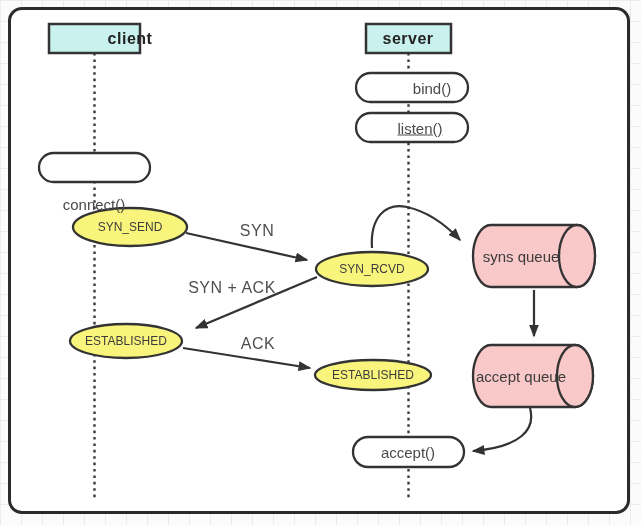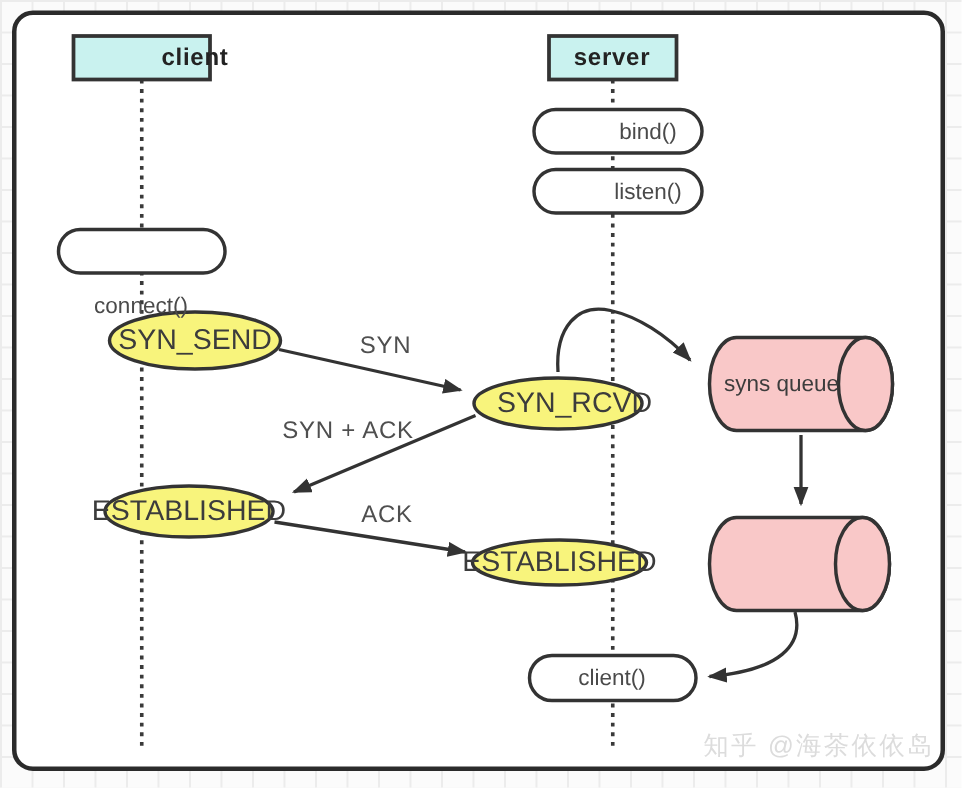--- a/index.html
+++ b/index.html
@@ -20,21 +20,21 @@
     position:absolute;left:8px;top:7px;width:616px;height:501px;
     background:#ffffff;border:3px solid #2b2b2b;border-radius:14px;
   }
   svg.layer{position:absolute;left:0;top:0;width:641px;height:525px;}
   .lbl{
     position:absolute;transform:translate(-50%,-50%);
     white-space:nowrap;color:#454545;font-size:14px;line-height:1;
   }
   .lbl.actor{font-weight:bold;font-size:16px;color:#232323;letter-spacing:.5px;}
   .lbl.pill{font-size:15px;color:#4a4a4a;}
-  .lbl.state{font-size:19px;color:#3c3c3c;}
+  .lbl.state{font-size:12px;color:#3c3c3c;}
   .lbl.queue{font-size:15px;color:#3c3c3c;}
   .lbl.msg{font-size:16px;color:#4f4f4f;letter-spacing:.5px;}
   .lbl.watermark{font-size:17px;color:#dcdcdc;letter-spacing:1.5px;}
 </style>
 </head>
 <body>
 
 <div class="stage">
 
   <div class="frame"></div>
@@ -80,29 +80,29 @@
     <g>
       <path d="M575,345 L491,345 A18,31 0 0 0 491,407 L575,407 A18,31 0 0 0 575,345 Z" fill="#f9c8c8" stroke="#333333" stroke-width="2.3"></path>
       <ellipse cx="575" cy="376" rx="18" ry="31" fill="#f9c8c8" stroke="#333333" stroke-width="2.3"></ellipse>
     </g>
   </svg>
 
   <div class="lbl actor" style="left:94px;top:39px;margin-left:36px;">client</div>
   <div class="lbl actor" style="left:408px;top:39px;">server</div>
 
   <div class="lbl pill" style="left:412px;top:88px;padding-left:40px;">bind()</div>
-  <div class="lbl pill" style="left:432px;top:128px;">listen()</div>
+  <div class="lbl pill" style="left:420px;top:128px;text-decoration:underline;">listen()</div>
   <div class="lbl pill" style="left:94px;top:168px;margin-top:36px;">connect()</div>
-  <div class="lbl pill" style="left:408px;top:452px;">client()</div>
+  <div class="lbl pill" style="left:408px;top:452px;">accept()</div>
 
   <div class="lbl state" style="left:130px;top:227px;">SYN_SEND</div>
-  <div class="lbl state" style="left:372px;top:269px;margin-left:11px;">SYN_RCVD</div>
+  <div class="lbl state" style="left:372px;top:269px;">SYN_RCVD</div>
   <div class="lbl state" style="left:126px;top:341px;">ESTABLISHED</div>
   <div class="lbl state" style="left:373px;top:375px;">ESTABLISHED</div>
 
   <div class="lbl msg" style="left:257px;top:231px;">SYN</div>
   <div class="lbl msg" style="left:232px;top:288px;">SYN + ACK</div>
   <div class="lbl msg" style="left:258px;top:344px;">ACK</div>
 
   <div class="lbl queue" style="left:521px;top:256px;">syns queue</div>
+  <div class="lbl queue" style="left:521px;top:376px;">accept queue</div>
 
-  <div class="lbl watermark" style="left:546px;top:497px;">知乎 @海茶依依岛</div>
 </div>
 
 </body></html>

